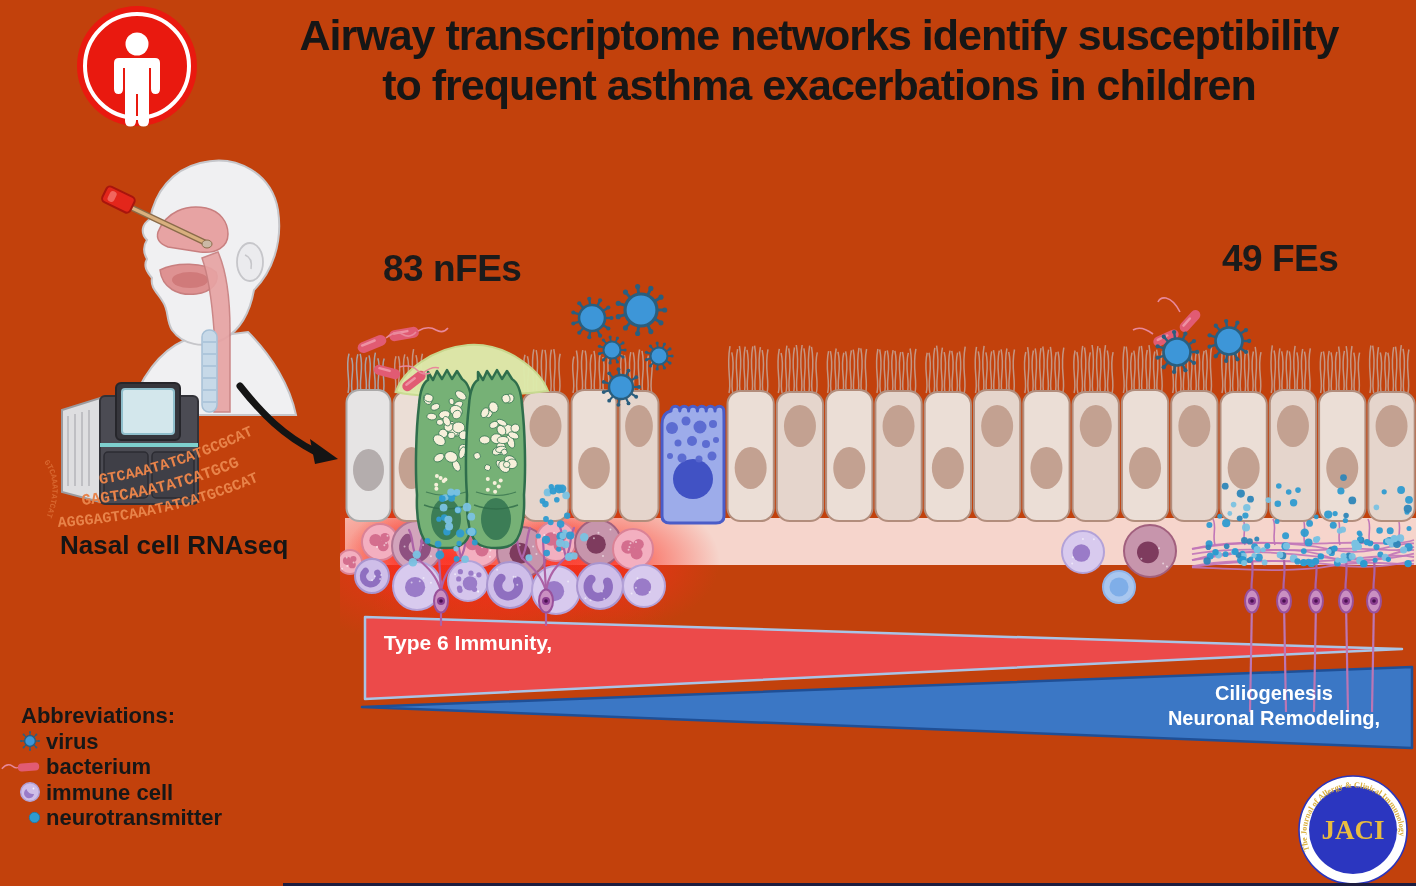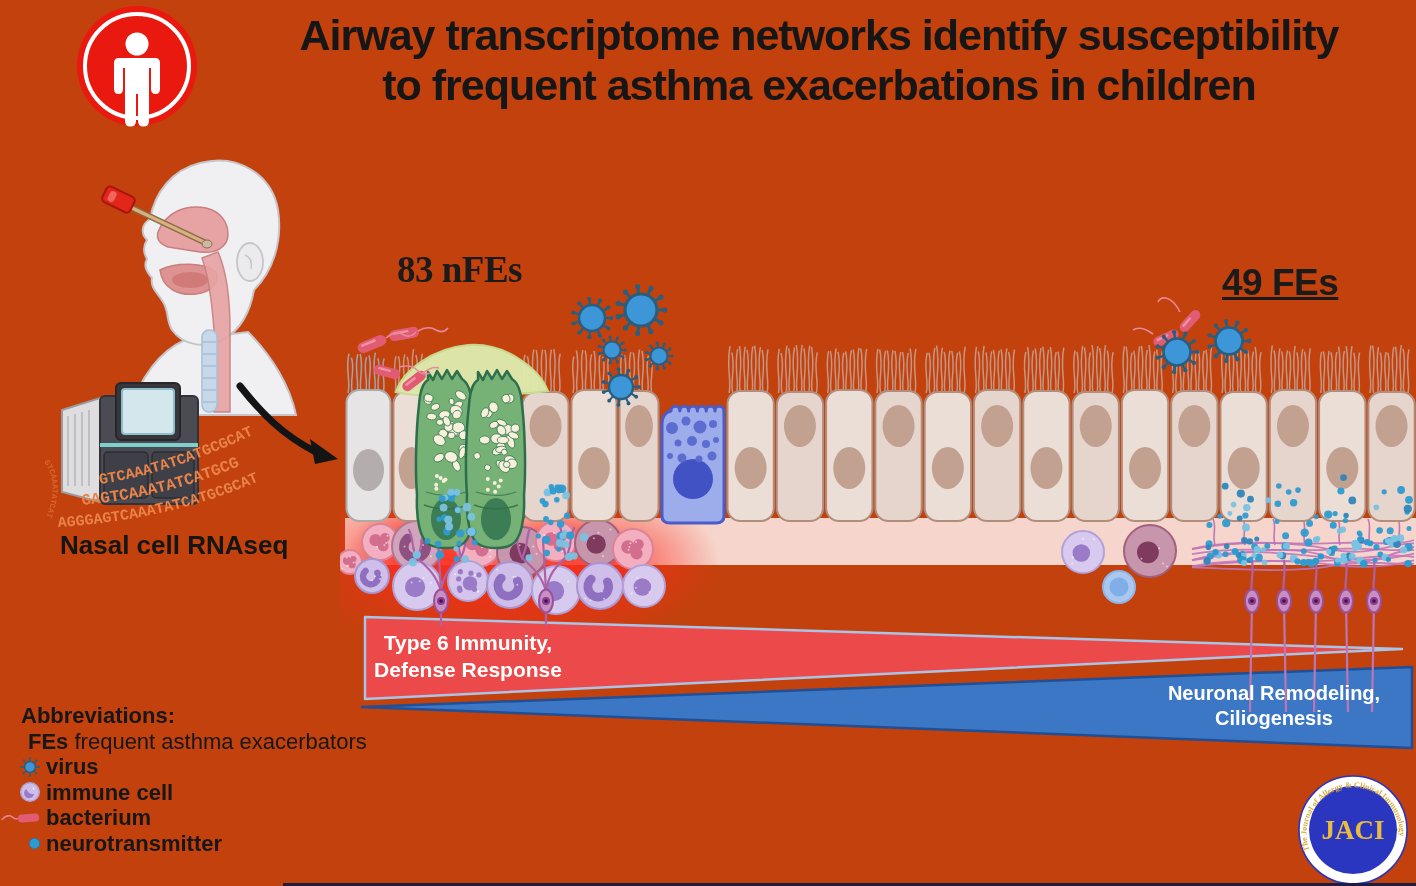--- a/index.html
+++ b/index.html
@@ -2,22 +2,22 @@
 <html><head>
 <meta charset="utf-8">
 <style>
   html,body{margin:0;padding:0;background:#ffffff;}
   .stage{position:relative;width:1416px;height:886px;background:#c2410c;overflow:hidden;
          font-family:"Liberation Sans",sans-serif;color:#1a1a1a;}
   .abs{position:absolute;}
   .title{left:222px;top:10px;width:1194px;text-align:center;font-weight:bold;
          font-size:43px;line-height:50px;letter-spacing:-1px;color:#161616;}
   .count-label{font-size:37px;font-weight:bold;letter-spacing:-0.5px;color:#1b1b1b;}
-  .lbl-nfes{left:397px;top:248px;font-family:Liberation Serif, serif;}
-  .lbl-fes{left:1222px;top:262px;text-decoration:underline;}
+  .lbl-nfes{left:383px;top:248px;}
+  .lbl-fes{left:1222px;top:238px;}
   .lbl-method{left:60px;top:530px;font-size:26px;font-weight:bold;color:#151515;}
   .tri-label{color:#ffffff;font-weight:bold;text-align:center;}
   .tri-red{left:362px;top:629px;width:212px;font-size:21px;line-height:27px;}
   .tri-blue{left:1146px;top:681px;width:256px;font-size:20px;line-height:25px;}
   .abbr{left:0;top:703px;width:470px;font-size:22px;line-height:25.5px;color:#171717;}
   .abbr .head{padding-left:21px;font-weight:bold;}
   .abbr .trow{padding-left:28px;}
   .abbr .trow b{font-weight:bold;}
   .abbr .irow{display:flex;align-items:center;height:25.5px;font-weight:bold;}
   .abbr .ibox{width:46px;display:flex;justify-content:flex-end;padding-right:5px;box-sizing:border-box;}
@@ -1019,33 +1019,28 @@
         <circle cx="1229" cy="341" r="13.5" fill="#3D96D8" stroke="#2A5E7E" stroke-width="2.7"></circle>
       </g>
   </svg>
 
   <div class="abs count-label lbl-nfes">83 nFEs</div>
   <div class="abs count-label lbl-fes">49 FEs</div>
   <div class="abs lbl-method">Nasal cell RNAseq</div>
 
   <div class="abs tri-label tri-red">
     <div>Type 6 Immunity,</div>
-    <div>Defense Response</div>
   </div>
   <div class="abs tri-label tri-blue">
+    <div>Ciliogenesis</div>
     <div>Neuronal Remodeling,</div>
-    <div>Ciliogenesis</div>
   </div>
 
   <div class="abs abbr">
     <div class="head">Abbreviations:</div>
-    <div class="trow">
-      <b>FEs</b>
-      <span>frequent asthma exacerbators</span>
-    </div>
     <div class="irow">
       <span class="ibox">
         <svg width="22" height="22" viewBox="0 0 22 22">
           <g stroke="#2A5E7E" stroke-width="1.3">
             <line x1="11" y1="11" x2="11" y2="2"></line>
               <line x1="11" y1="11" x2="11" y2="20"></line>
             <line x1="11" y1="11" x2="2" y2="11"></line>
               <line x1="11" y1="11" x2="20" y2="11"></line>
             <line x1="11" y1="11" x2="4.6" y2="4.6"></line>
               <line x1="11" y1="11" x2="17.4" y2="17.4"></line>
@@ -1062,36 +1057,36 @@
             <circle cx="4.6" cy="17.4" r="1"></circle>
               <circle cx="17.4" cy="4.6" r="1"></circle>
           </g>
           <circle cx="11" cy="11" r="5.4" fill="#3D96D8" stroke="#2A5E7E" stroke-width="1.5"></circle>
         </svg>
       </span>
       <span>virus</span>
     </div>
     <div class="irow">
       <span class="ibox">
+        <svg width="46" height="20" viewBox="0 0 46 20">
+          <path d="M2,12 q6,-7 12,-3 q5,4 9,0" fill="none" stroke="#E8889B" stroke-width="1.5"></path>
+          <rect x="20" y="5.5" width="24" height="9" rx="4.5" fill="#E15B73" transform="rotate(-4 32 10)"></rect>
+        </svg>
+      </span>
+      <span>bacterium</span>
+    </div>
+    <div class="irow">
+      <span class="ibox">
         <svg width="22" height="22" viewBox="0 0 22 22">
           <circle cx="11" cy="11" r="9.3" fill="#CFBEE9" stroke="#B2A1D6" stroke-width="1.5"></circle>
           <path d="M7.5,8 a5,5 0 1 0 7.5,5 a6.5,6.5 0 0 1 -7.5,-5" fill="#9A7BC8"></path>
           <circle cx="14.5" cy="7.5" r="0.9" fill="#ffffff" opacity="0.8"></circle>
         </svg>
       </span>
       <span>immune cell</span>
-    </div>
-    <div class="irow">
-      <span class="ibox">
-        <svg width="46" height="20" viewBox="0 0 46 20">
-          <path d="M2,12 q6,-7 12,-3 q5,4 9,0" fill="none" stroke="#E8889B" stroke-width="1.5"></path>
-          <rect x="20" y="5.5" width="24" height="9" rx="4.5" fill="#E15B73" transform="rotate(-4 32 10)"></rect>
-        </svg>
-      </span>
-      <span>bacterium</span>
     </div>
     <div class="irow">
       <span class="ibox">
         <svg width="13" height="13" viewBox="0 0 13 13">
           <circle cx="6.5" cy="6.5" r="5.2" fill="#2E9BD0" stroke="#2479A8" stroke-width="1"></circle>
         </svg>
       </span>
       <span>neurotransmitter</span>
     </div>
   </div>

